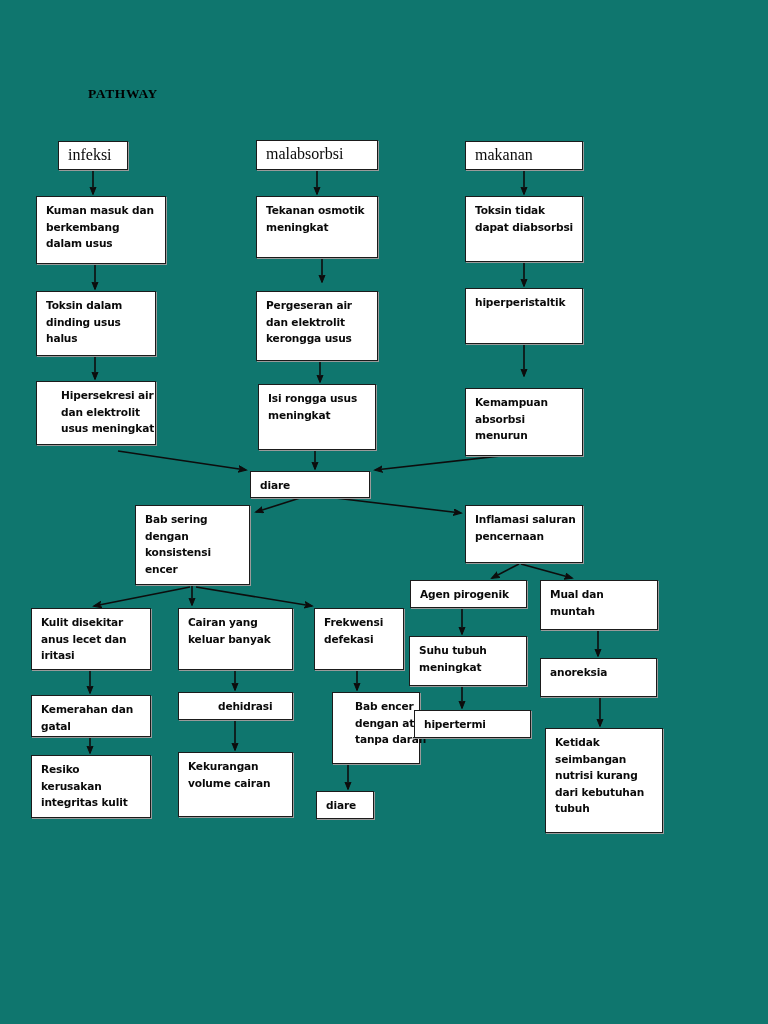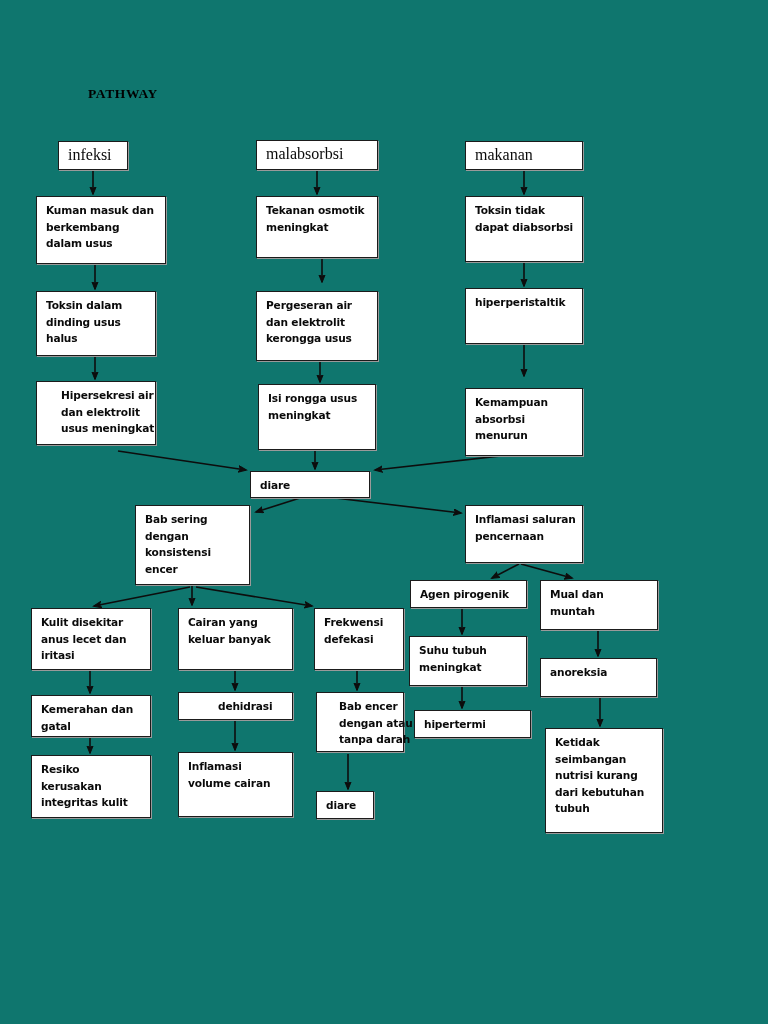--- a/index.html
+++ b/index.html
@@ -267,35 +267,35 @@
       <div class="node" style="left: 540px; top: 658px; width: 117px; height: 39px;">
         <span class="ln">anoreksia</span>
       </div>
       <div class="node" style="left: 31px; top: 695px; width: 120px; height: 42px;">
         <span class="ln">Kemerahan dan</span>
         <span class="ln">gatal</span>
       </div>
       <div class="node" style="left: 178px; top: 692px; width: 115px; height: 28px; padding-left: 39px;">
         <span class="ln">dehidrasi</span>
       </div>
-      <div class="node" style="left: 316px; top: 692px; width: 88px; height: 60px; padding-left: 22px;">
+      <div class="node" style="left: 332px; top: 692px; width: 88px; height: 72px; padding-left: 22px;">
         <span class="ln">Bab encer</span>
         <span class="ln">dengan atau</span>
         <span class="ln">tanpa darah</span>
       </div>
       <div class="node" style="left: 414px; top: 710px; width: 117px; height: 28px;">
         <span class="ln">hipertermi</span>
       </div>
       <div class="node" style="left: 31px; top: 755px; width: 120px; height: 63px;">
         <span class="ln">Resiko</span>
         <span class="ln">kerusakan</span>
         <span class="ln">integritas kulit</span>
       </div>
       <div class="node" style="left: 178px; top: 752px; width: 115px; height: 65px;">
-        <span class="ln">Inflamasi</span>
+        <span class="ln">Kekurangan</span>
         <span class="ln">volume cairan</span>
       </div>
       <div class="node" style="left: 316px; top: 791px; width: 58px; height: 28px;">
         <span class="ln">diare</span>
       </div>
       <div class="node" style="left: 545px; top: 728px; width: 118px; height: 105px;">
         <span class="ln">Ketidak</span>
         <span class="ln">seimbangan</span>
         <span class="ln">nutrisi kurang</span>
         <span class="ln">dari kebutuhan</span>

